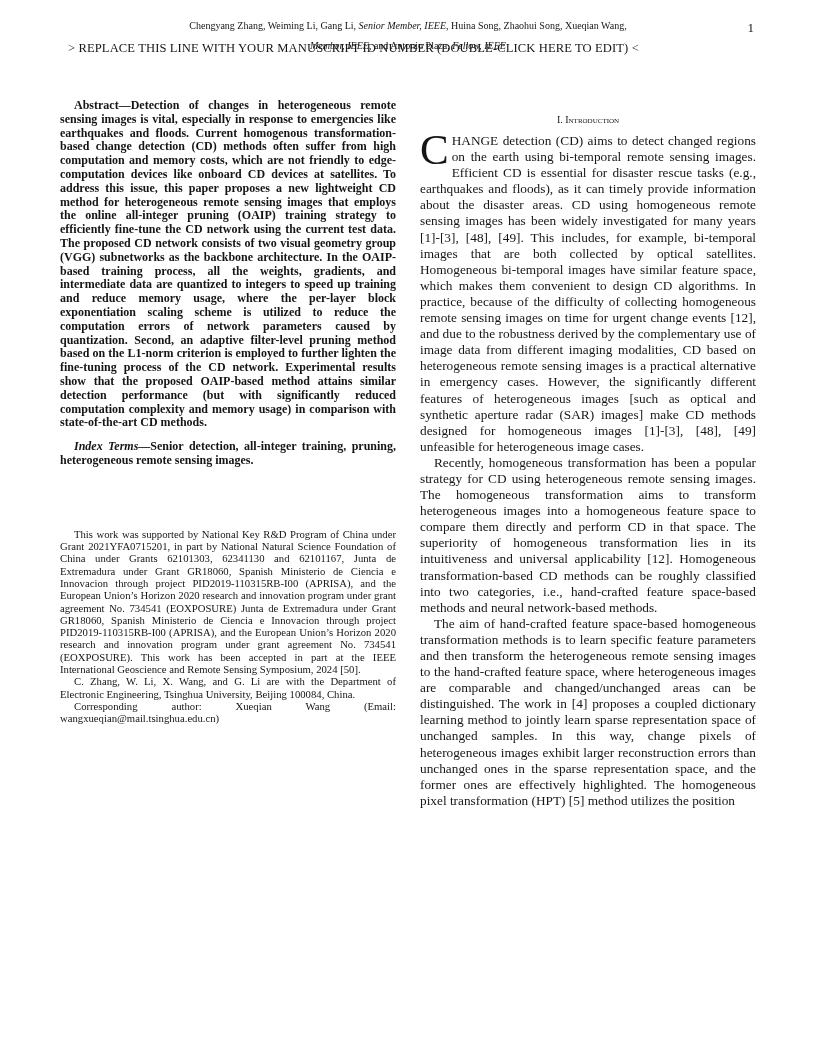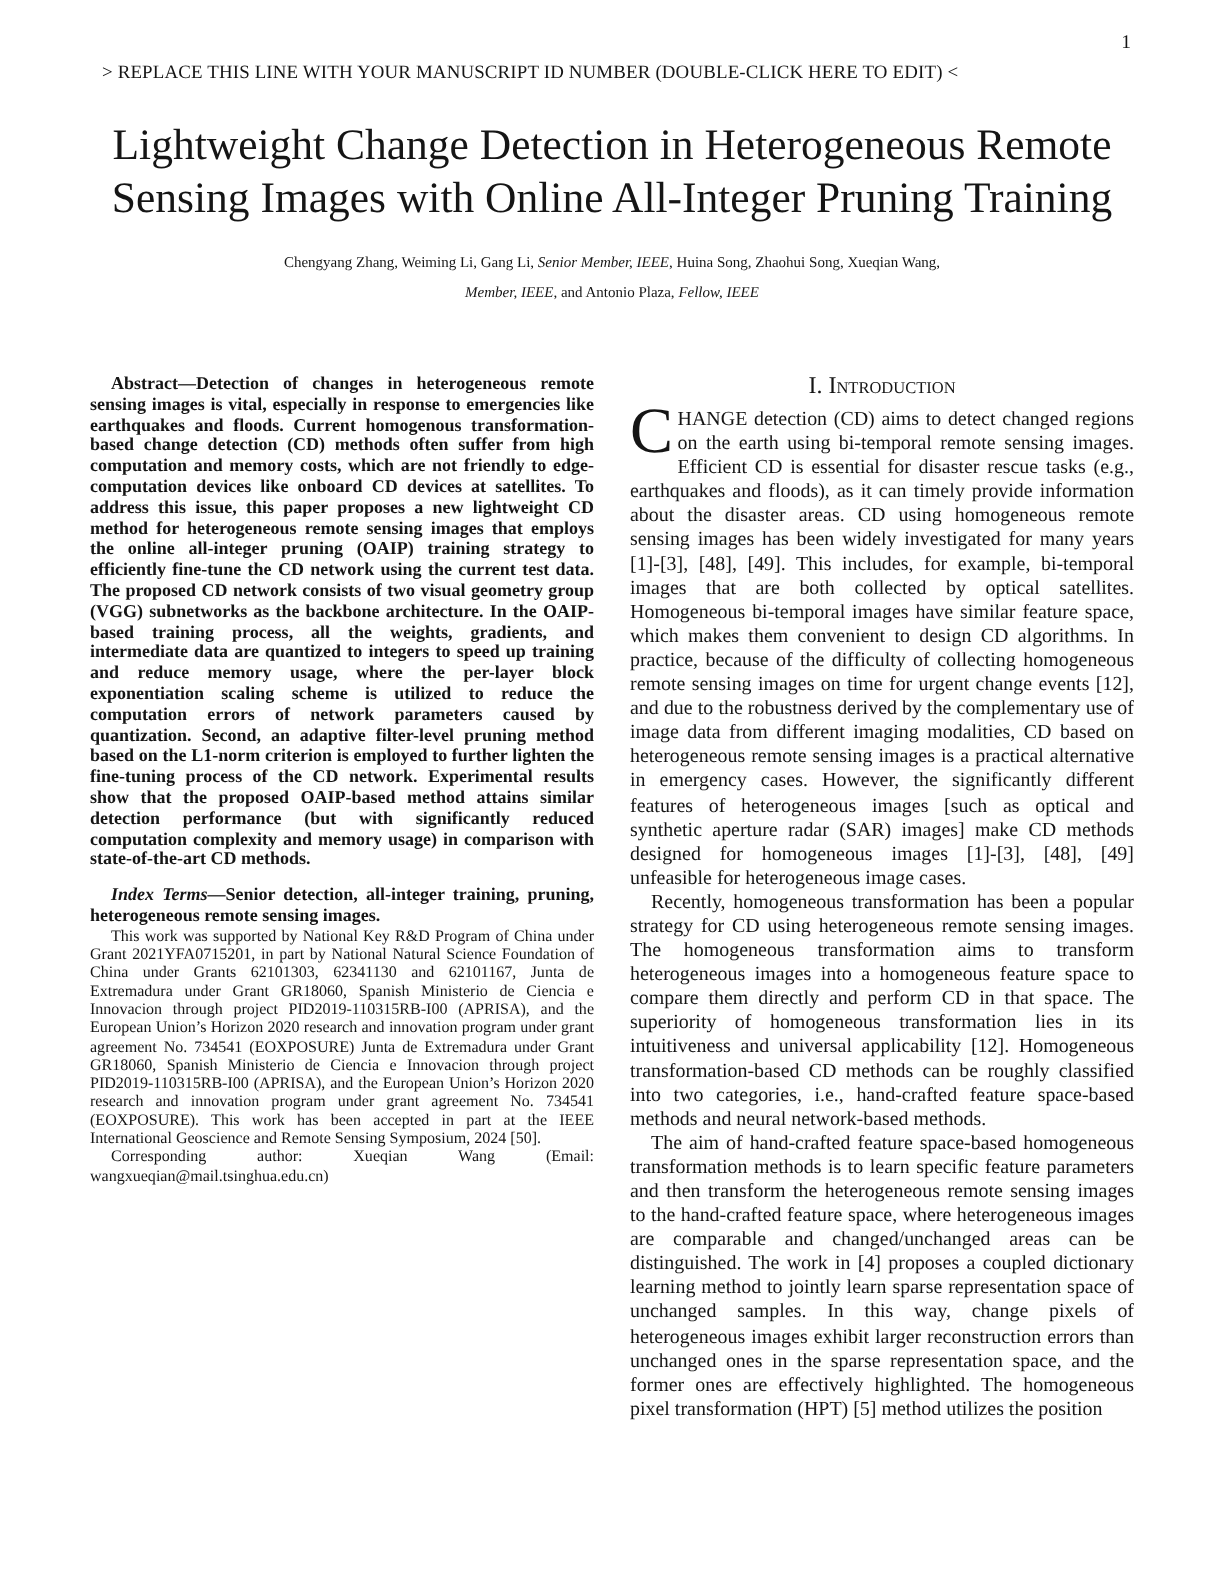--- a/index.html
+++ b/index.html
@@ -44,27 +44,28 @@
   }
   .abstract-label{}
   .index-terms{
     margin:10px 0 0 0;
     font-size:12px;font-weight:bold;
     line-height:13.8px;
     text-align:justify;text-indent:14px;
   }
   .index-terms-label{font-style:italic;}
   .footnote-block{
+    margin-top:60px;
     font-size:10.7px;line-height:12.3px;
     text-align:justify;
   }
   .footnote-block p{margin:0;text-indent:14px;}
   .section-heading{
-    margin:0 0 5px 0;
-    font-size:16px;font-weight:normal;
+    margin:12px 0 5px 0;
+    font-size:10px;font-weight:normal;
     font-variant:small-caps;
     text-align:center;line-height:17px;
   }
   .body-par{
     margin:0;
     font-size:13.3px;line-height:16.1px;
     text-align:justify;text-indent:14px;
   }
   .body-par.no-indent{text-indent:0;}
   .drop-cap{
@@ -77,37 +78,37 @@
 <body>
 
 <div class="page">
 
   <div class="page-number">1</div>
 
   <div class="running-header">&gt; REPLACE THIS LINE WITH YOUR MANUSCRIPT ID NUMBER (DOUBLE-CLICK HERE TO EDIT) &lt;</div>
 
   <div class="content">
 
-    <h1 class="paper-title">Lightweight Change Detection in Heterogeneous Remote Sensing Images with Online All-Integer Pruning Training</h1>
 
     <div class="authors">
       <div><span>Chengyang Zhang, Weiming Li, Gang Li, </span><span class="it">Senior Member, IEEE</span><span>, Huina Song, Zhaohui Song, Xueqian Wang,</span></div>
       <div><span class="it">Member, IEEE</span><span>, and Antonio Plaza, </span><span class="it">Fellow, IEEE</span></div>
     </div>
 
     <div class="columns">
 
       <div class="col">
 
         <p class="abstract"><span class="abstract-label">Abstract</span><span>—Detection of changes in heterogeneous remote sensing images is vital, especially in response to emergencies like earthquakes and floods. Current homogenous transformation-based change detection (CD) methods often suffer from high computation and memory costs, which are not friendly to edge-computation devices like onboard CD devices at satellites. To address this issue, this paper proposes a new lightweight CD method for heterogeneous remote sensing images that employs the online all-integer pruning (OAIP) training strategy to efficiently fine-tune the CD network using the current test data. The proposed CD network consists of two visual geometry group (VGG) subnetworks as the backbone architecture. In the OAIP-based training process, all the weights, gradients, and intermediate data are quantized to integers to speed up training and reduce memory usage, where the per-layer block exponentiation scaling scheme is utilized to reduce the computation errors of network parameters caused by quantization. Second, an adaptive filter-level pruning method based on the L1-norm criterion is employed to further lighten the fine-tuning process of the CD network. Experimental results show that the proposed OAIP-based method attains similar detection performance (but with significantly reduced computation complexity and memory usage) in comparison with state-of-the-art CD methods.</span></p>
 
         <p class="index-terms"><span class="index-terms-label">Index Terms</span><span>—Senior detection, all-integer training, pruning, heterogeneous remote sensing images.</span></p>
 
         <div class="footnote-block">
           <p>This work was supported by National Key R&amp;D Program of China under Grant 2021YFA0715201, in part by National Natural Science Foundation of China under Grants 62101303, 62341130 and 62101167, Junta de Extremadura under Grant GR18060, Spanish Ministerio de Ciencia e Innovacion through project PID2019-110315RB-I00 (APRISA), and the European Union’s Horizon 2020 research and innovation program under grant agreement No. 734541 (EOXPOSURE) Junta de Extremadura under Grant GR18060, Spanish Ministerio de Ciencia e Innovacion through project PID2019-110315RB-I00 (APRISA), and the European Union’s Horizon 2020 research and innovation program under grant agreement No. 734541 (EOXPOSURE). This work has been accepted in part at the IEEE International Geoscience and Remote Sensing Symposium, 2024 [50].</p>
+          <p>C. Zhang, W. Li, X. Wang, and G. Li are with the Department of Electronic Engineering, Tsinghua University, Beijing 100084, China.</p>
           <p>Corresponding author: Xueqian Wang (Email: wangxueqian@mail.tsinghua.edu.cn)</p>
         </div>
 
       </div>
 
       <div class="col">
 
         <h2 class="section-heading">I. Introduction</h2>
 
         <p class="body-par no-indent"><span class="drop-cap">C</span><span>HANGE detection (CD) aims to detect changed regions on the earth using bi-temporal remote sensing images. Efficient CD is essential for disaster rescue tasks (e.g., earthquakes and floods), as it can timely provide information about the disaster areas. CD using homogeneous remote sensing images has been widely investigated for many years [1]-[3], [48], [49]. This includes, for example, bi-temporal images that are both collected by optical satellites. Homogeneous bi-temporal images have similar feature space, which makes them convenient to design CD algorithms. In practice, because of the difficulty of collecting homogeneous remote sensing images on time for urgent change events [12], and due to the robustness derived by the complementary use of image data from different imaging modalities, CD based on heterogeneous remote sensing images is a practical alternative in emergency cases. However, the significantly different features of heterogeneous images [such as optical and synthetic aperture radar (SAR) images] make CD methods designed for homogeneous images [1]-[3], [48], [49] unfeasible for heterogeneous image cases.</span></p>

